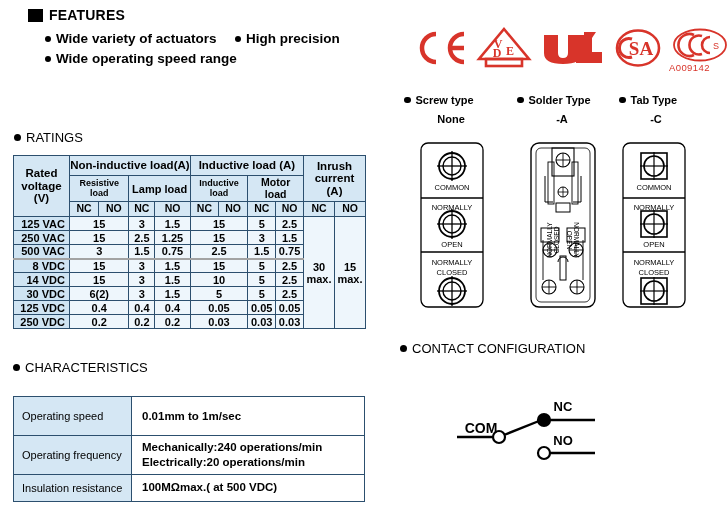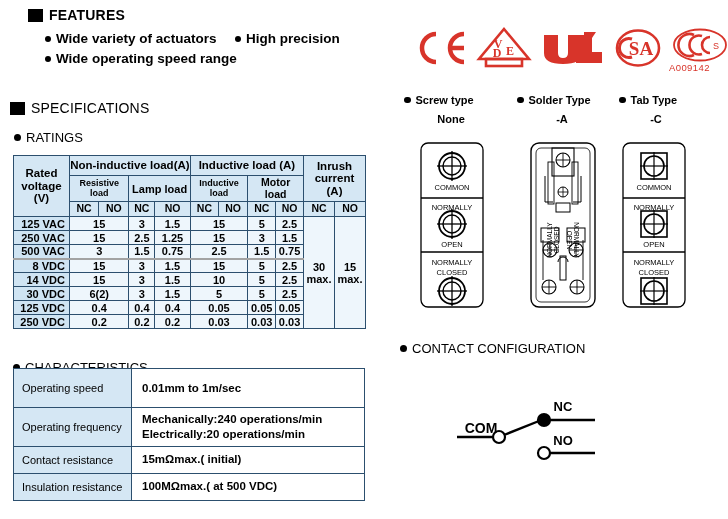--- a/index.html
+++ b/index.html
@@ -122,21 +122,21 @@
   #ratings-table td.inrush {
     background: #eef6fc;
     font-size: 11px;
   }
   #ratings-table tr.first-dc td { border-top: 2px solid #a3a3a3; }
 
   
   #char-head { position: absolute; left: 13px; top: 361px; }
   #char-table {
     position: absolute;
-    left: 13px; top: 368px;
+    left: 13px; top: 396px;
     width: 352px;
     border-collapse: collapse;
     font-size: 11px;
     background: #a21caf;
   }
   #char-table td {
     border: 1px solid #2c4f6e;
     vertical-align: middle;
     line-height: 1.3;
   }
@@ -217,24 +217,20 @@
       </div>
       <div class="feat-row">
         <span class="feat-item">
           <span class="dot"></span>
           <span>Wide operating speed range</span>
         </span>
       </div>
     </div>
   </div>
 
-  <div id="specifications" class="sec-head">
-    <span class="sq-bullet"></span>
-    <span class="sec-head-title">SPECIFICATIONS</span>
-  </div>
 
   <div id="ratings-head" class="dot-head">
     <span class="dot"></span>
     <span class="dot-head-title">RATINGS</span>
   </div>
 
   <table id="ratings-table">
     <thead>
       <tr>
         <th class="hdr" rowspan="3" style="width:56px;">
@@ -365,24 +361,20 @@
         <td class="val" style="height:39px;">0.01mm to 1m/sec</td>
       </tr>
       <tr>
         <td class="lbl">Operating frequency</td>
         <td class="val" style="height:36px;">
           <div>Mechanically:240 operations/min</div>
           <div>Electrically:20 operations/min</div>
         </td>
       </tr>
       <tr>
-        <td class="lbl">Contact resistance</td>
-        <td class="val" style="height:27px;">15mΩmax.( initial)</td>
-      </tr>
-      <tr>
         <td class="lbl">Insulation resistance</td>
         <td class="val" style="height:27px;">100MΩmax.( at 500 VDC)</td>
       </tr>
     </tbody>
   </table>
 
   <div id="certs">
 
     <svg class="cert" style="left:8px; top:6px;" width="56" height="40" viewBox="0 0 56 40">
       <path d="M24 6 A14 14 0 1 0 24 34" fill="none" stroke="#d8342a" stroke-width="4.5"></path>

